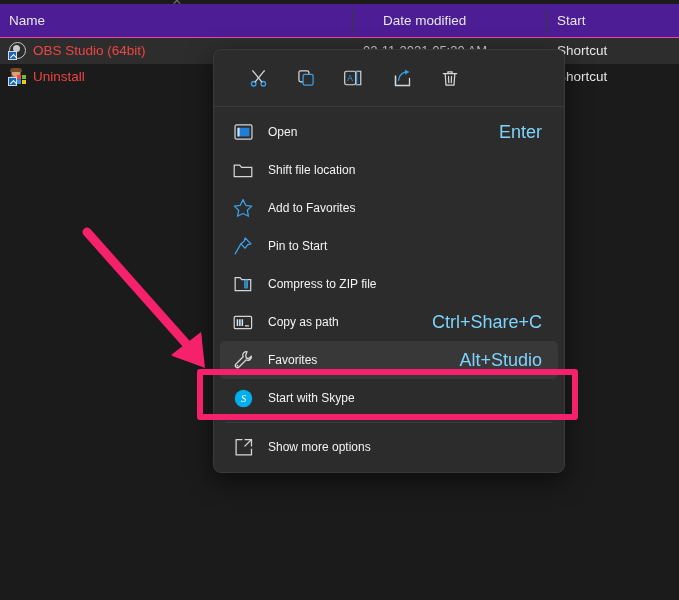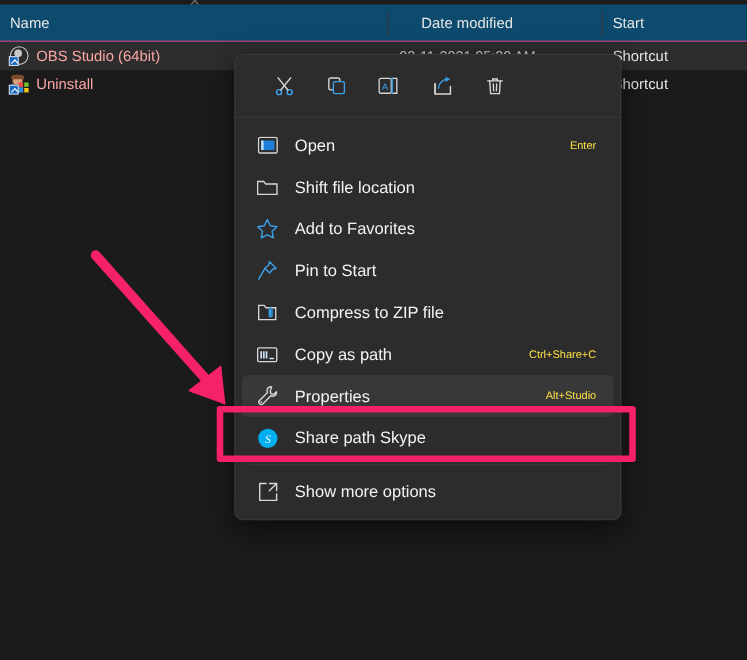--- a/index.html
+++ b/index.html
@@ -40,22 +40,22 @@
     line-height: 14px;
     text-align: center;
     font-family: "Liberation Sans", sans-serif;
   }
 
   
   #column-header {
     position: absolute;
     left: 0; top: 4px;
     width: 679px; height: 33px;
-    background: #0c4a6e;
-    border-bottom: 1px solid #ec4899;
+    background: #4c1d95;
+    border-bottom: 7px solid #ec4899;
   }
   .col-head {
     position: absolute;
     top: 0;
     height: 33px;
     line-height: 33px;
     font-size: 13.5px;
     color: #e6e6e6;
     white-space: nowrap;
   }
@@ -86,21 +86,21 @@
     position: absolute;
     left: 8px; top: 4px;
     width: 18px; height: 18px;
   }
   .file-name {
     position: absolute;
     left: 33px; top: 0;
     height: 26px;
     line-height: 26px;
     font-size: 13.5px;
-    color: #fca5a5;
+    color: #ef4444;
     white-space: nowrap;
   }
   .file-date {
     position: absolute;
     left: 363px; top: 0;
     height: 26px;
     line-height: 26px;
     font-size: 13px;
     color: #cfcfcf;
     white-space: nowrap;
@@ -247,29 +247,29 @@
     width: 22px;
     height: 22px;
     margin-left: 12px;
     margin-right: 14px;
     flex: 0 0 22px;
     display: flex;
     align-items: center;
     justify-content: center;
   }
   .mi-label {
-    font-size: 15px;
+    font-size: 12px;
     color: #f3f3f3;
     white-space: nowrap;
   }
   .mi-accel {
     margin-left: auto;
     margin-right: 16px;
-    font-size: 10px;
-    color: #fde047;
+    font-size: 18px;
+    color: #7dd3fc;
     white-space: nowrap;
     text-align: right;
   }
   .menu-sep {
     height: 1px;
     background: #3c3c3c;
     margin: 5px 12px;
   }
   #menu-bottom-pad { height: 6px; }
 
@@ -461,32 +461,32 @@
   <div class="menu-item highlighted">
     <div class="mi-icon">
       <svg width="21" height="20" viewBox="0 0 22 21" fill="none" stroke="#d6d6d6" stroke-width="1.35" stroke-linecap="round" stroke-linejoin="round">
         <path d="M14.6 1.8 C12.3 1.3 10.2 3 10.2 5.3 C10.2 6 10.4 6.6 10.7 7.1
                  L3.1 14.7 C2.2 15.6 2.2 17 3.1 17.9 C4 18.8 5.4 18.8 6.3 17.9
                  L13.9 10.3 C14.4 10.6 15 10.8 15.7 10.8 C18 10.8 19.7 8.7 19.2 6.4
                  L16.6 9 L13.9 8.4 L13.3 5.7 Z"></path>
         <circle cx="4.7" cy="16.3" r="0.9" fill="#d6d6d6" stroke="none"></circle>
       </svg>
     </div>
-    <span class="mi-label">Properties</span>
+    <span class="mi-label">Favorites</span>
     <span class="mi-accel">Alt+Studio</span>
   </div>
 
   <div class="menu-item">
     <div class="mi-icon">
       <svg width="19" height="19" viewBox="0 0 20 20">
         <circle cx="10" cy="10" r="9.2" fill="#00aff0"></circle>
         <text x="10" y="14.2" font-size="11" fill="#ffffff" font-family="Liberation Serif, serif" font-style="italic" text-anchor="middle">S</text>
       </svg>
     </div>
-    <span class="mi-label">Share path Skype</span>
+    <span class="mi-label">Start with Skype</span>
     <span class="mi-accel"></span>
   </div>
 
   <div class="menu-sep"></div>
 
   <div class="menu-item">
     <div class="mi-icon">
       <svg width="19" height="19" viewBox="0 0 20 20" fill="none" stroke="#d6d6d6" stroke-width="1.35" stroke-linecap="round" stroke-linejoin="round">
         <path d="M8.4 1.6 H2.2 V17.8 H18.4 V11.6"></path>
         <path d="M11.6 1.6 H18.4 V8.4"></path>

